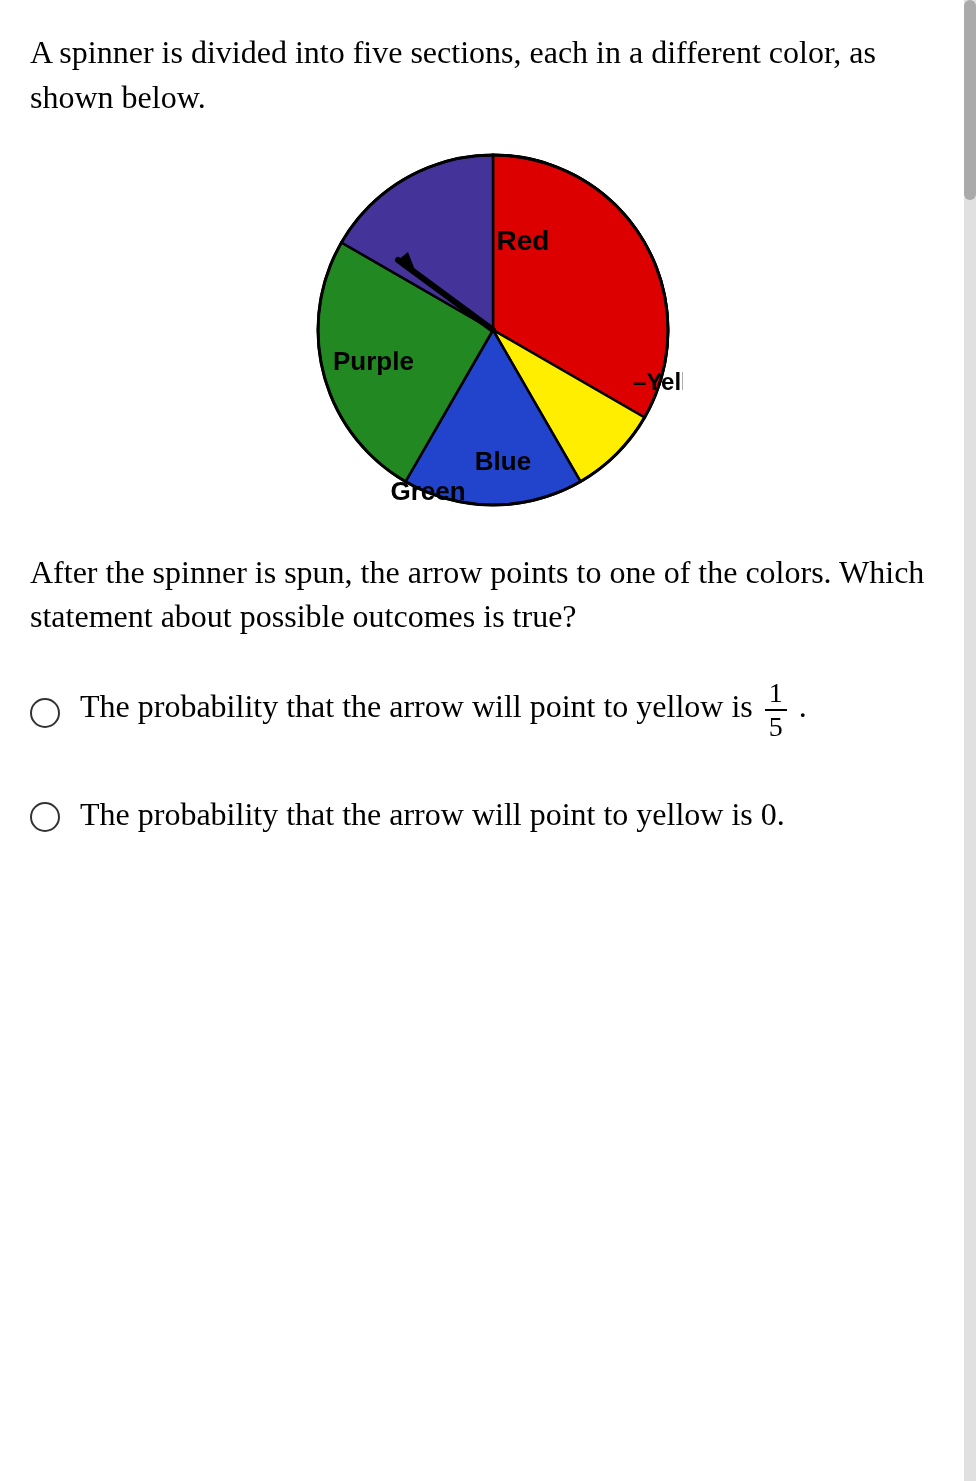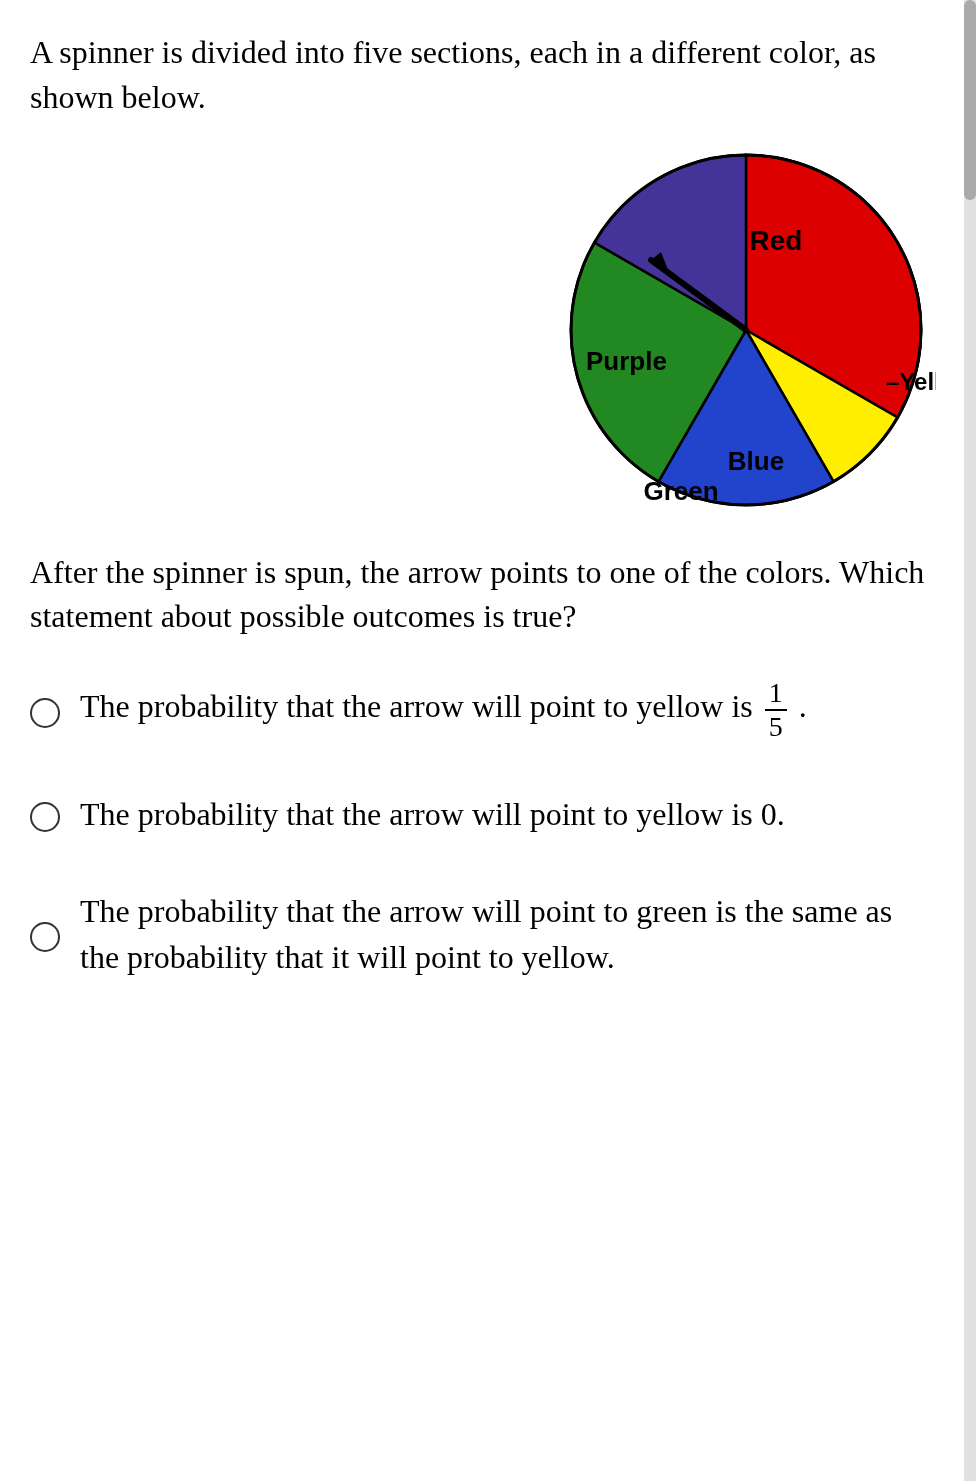--- a/index.html
+++ b/index.html
@@ -19,21 +19,21 @@
       padding: 30px 40px 30px 30px;
       overflow-x: hidden;
     }
 
     .intro-text {
       margin-bottom: 20px;
     }
 
     .spinner-container {
       display: flex;
-      justify-content: flex-end;
+      justify-content: center;
       margin: 20px 0 30px 20px;
     }
 
     .spinner-svg-wrapper {
       position: relative;
       width: 380px;
       height: 380px;
     }
 
     .question-text {
@@ -166,22 +166,18 @@
       </span>
       <span>.</span>
     </div>
   </li>
 
   <li class="option-item">
     <div class="radio-btn"></div>
     <div class="option-text">The probability that the arrow will point to yellow is 0.</div>
   </li>
 
-  <li class="option-item">
-    <div class="radio-btn"></div>
-    <div class="option-text">The probability that the arrow will point to green is the same as the probability that it will point to yellow.</div>
-  </li>
 
 </ul>
 
 <div class="scrollbar">
   <div class="scrollbar-thumb"></div>
 </div>
 
 </body></html>

